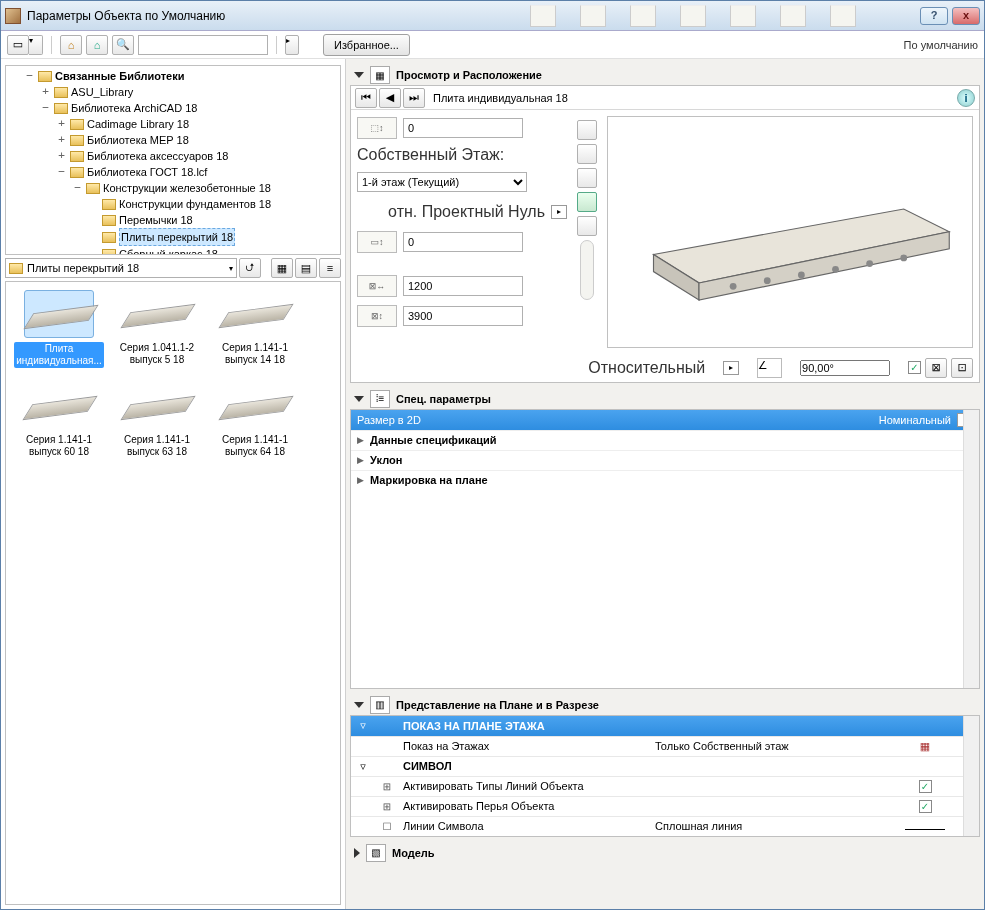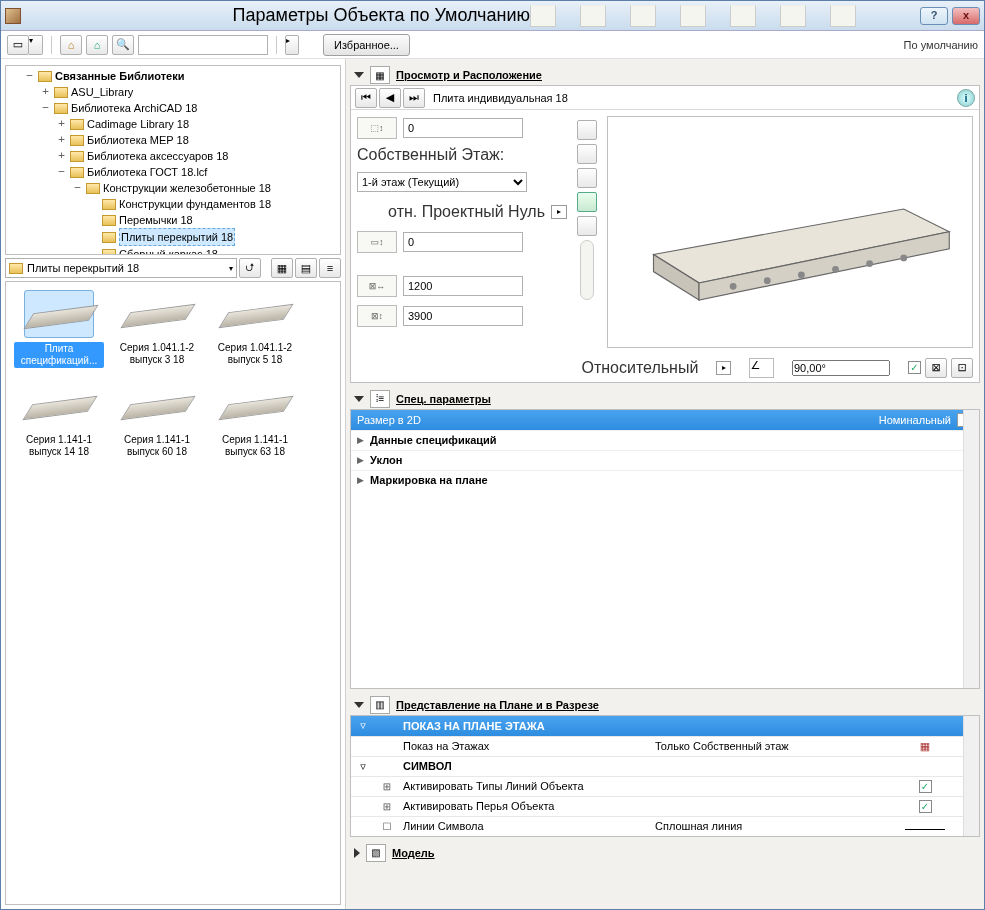--- a/index.html
+++ b/index.html
@@ -1,20 +1,20 @@
 <!DOCTYPE html>
 <html><head>
 <meta charset="utf-8">
 <style>
 * { box-sizing: border-box; margin: 0; padding: 0; font-family: Tahoma, sans-serif; font-size: 11px; }
 body { background: #fff; width: 985px; height: 910px; overflow: hidden; }
 .window { width: 985px; height: 910px; border: 1px solid #5b7fa8; background: #fff; display: flex; flex-direction: column; }
 .titlebar { height: 30px; background: linear-gradient(#e8f0f8,#cadced); display: flex; align-items: center; padding: 0 4px; border-bottom: 1px solid #aac; }
 .titlebar .appicon { width: 16px; height: 16px; margin-right: 6px; background: linear-gradient(135deg,#e0c090,#a07040); border:1px solid #805030; }
-.titlebar .title { flex: 1; color: #000; font-size: 18px; text-align: right; }
+.titlebar .title { flex: 1; color: #000; font-size: 12px; }
 .titlebar .wbtn { width: 28px; height: 18px; margin-left: 4px; background: linear-gradient(#eef5fb,#cfe3f2); border:1px solid #6a8fb5; border-radius:3px; text-align:center; line-height:14px; font-weight:bold; color:#35506e; }
 .titlebar .wbtn.close { background: linear-gradient(#f4c0c0,#d86a6a); color:#6a1010; }
 .taskicons { display:flex; gap:24px; margin-right:60px; }
 .taskicons div { width:26px; height:22px; background:#f5f5f0; border:1px solid #ccc; border-top-color:#eee; }
 .toprow { height: 28px; display:flex; align-items:center; padding: 3px 6px; gap:4px; border-bottom:1px solid #e0e0e0; }
 .smbtn { width:22px; height:20px; border:1px solid #b0b0b0; background:linear-gradient(#fff,#e8e8e8); border-radius:2px; display:inline-flex; align-items:center; justify-content:center; }
 .dropbtn { width:14px; height:20px; border:1px solid #b0b0b0; border-left:none; background:linear-gradient(#fff,#e8e8e8); border-radius:0 2px 2px 0; font-size:8px; }
 .searchbox { width:130px; height:20px; border:1px solid #b0b0b0; background:#fff; padding:0 3px; }
 .favbtn { height:22px; padding:2px 10px; border:1px solid #a0a0a0; border-radius:3px; background:linear-gradient(#fcfcfc,#e4e4e4); margin-left:20px; }
 .rightlbl { margin-left:auto; color:#333; }
@@ -36,21 +36,21 @@
 .thumb .pic::before { content:""; position:absolute; left:6px; top:18px; width:58px; height:14px; background:linear-gradient(#e8e4da,#bab4a6); transform:skewX(-32deg) skewY(-8deg); border:1px solid #999; }
 .thumb.sel .pic { background:#cde8ff; border:1px solid #7ab0e0; border-radius:3px; padding:2px; }
 .thumb .cap { font-size:10px; line-height:12px; }
 .thumb.sel .cap { background:#3399ff; color:#fff; border-radius:2px; padding:1px 2px; }
 .right { flex:1; display:flex; flex-direction:column; overflow:auto; background:#f2f1ee; padding:0 4px 4px; }
 .panel { margin-top:6px; }
 .panelhdr { display:flex; align-items:center; height:20px; gap:6px; padding:0 4px; }
 .panelhdr .tw2 { width:0; height:0; border-left:5px solid transparent; border-right:5px solid transparent; border-top:6px solid #333; }
 .panelhdr .tw2.closed { border-top:none; border-bottom:none; border-left:6px solid #333; border-right:none; border-top:5px solid transparent; border-bottom:5px solid transparent; }
 .panelhdr .phicon { width:20px; height:18px; background:#fff; border:1px solid #aaa; display:flex; align-items:center; justify-content:center; font-size:10px; }
-.panelhdr b { font-weight:bold;text-decoration:underline; }
+.panelhdr b { font-weight:bold; }
 .panelbody { background:#fff; border:1px solid #c0c0c0; }
 .navrow { display:flex; align-items:center; height:24px; border-bottom:1px solid #d8d8d8; padding:0 4px; gap:2px; }
 .navrow .nm { flex:1; padding-left:6px; }
 .navrow .info { width:18px; height:18px; border:1px solid #7aa; border-radius:9px; background:radial-gradient(#dff,#8cc); text-align:center; font-weight:bold; color:#057; line-height:16px; }
 .previewarea { display:flex; padding:6px; gap:8px; }
 .paramscol { width:210px; display:flex; flex-direction:column; gap:6px; }
 .row { display:flex; align-items:center; gap:6px; height:24px; }
 .row .ico { width:40px; height:22px; border:1px solid #bbb; background:#f8f8f4; display:flex; align-items:center; justify-content:center; font-size:9px; color:#666; }
 .row input.num { width:120px; height:20px; border:1px solid #b0b0b0; padding:0 4px; background:#fff; }
 .row select { width:170px; height:20px; border:1px solid #b0b0b0; background:#fff; }
@@ -205,41 +205,41 @@
         <span style="width:6px"></span>
         <div class="smbtn">▦</div>
         <div class="smbtn">▤</div>
         <div class="smbtn">≡</div>
       </div>
 
       <div class="grid">
         <div class="griditems">
           <div class="thumb sel">
               <div class="pic"></div>
-              <div class="cap">Плита спецификаций...</div>
+              <div class="cap">Плита индивидуальная...</div>
             </div>
           <div class="thumb">
               <div class="pic"></div>
-              <div class="cap">Серия 1.041.1-2 выпуск 3 18</div>
+              <div class="cap">Серия 1.041.1-2 выпуск 5 18</div>
             </div>
           <div class="thumb">
               <div class="pic"></div>
-              <div class="cap">Серия 1.041.1-2 выпуск 5 18</div>
+              <div class="cap">Серия 1.141-1 выпуск 14 18</div>
             </div>
           <div class="thumb">
               <div class="pic"></div>
-              <div class="cap">Серия 1.141-1 выпуск 14 18</div>
+              <div class="cap">Серия 1.141-1 выпуск 60 18</div>
             </div>
           <div class="thumb">
               <div class="pic"></div>
-              <div class="cap">Серия 1.141-1 выпуск 60 18</div>
+              <div class="cap">Серия 1.141-1 выпуск 63 18</div>
             </div>
           <div class="thumb">
               <div class="pic"></div>
-              <div class="cap">Серия 1.141-1 выпуск 63 18</div>
+              <div class="cap">Серия 1.141-1 выпуск 64 18</div>
             </div>
         </div>
       </div>
     </div>
 
     <div class="right">
 
       <div class="panel">
         <div class="panelhdr">
           <div class="tw2"></div>
@@ -304,21 +304,21 @@
                     <circle cx="260" cy="123" r="3"></circle>
                   </g>
               </svg>
             </div>
           </div>
           <div class="bottomrow">
             <span style="width:220px"></span>
             <span class="smalllbl">Относительный</span>
             <div class="pullbtn">▸</div>
             <div class="ico" style="width:26px;height:20px;border:1px solid #bbb">∠</div>
-            <input class="num" style="width: 98px;" value="90,00°">
+            <input class="num" style="width: 90px;" value="90,00°">
             <div class="rt">
               <span class="chk">✓</span>
               <div class="smbtn">⊠</div>
               <div class="smbtn">⊡</div>
             </div>
           </div>
         </div>
       </div>
 
       <div class="panel">

